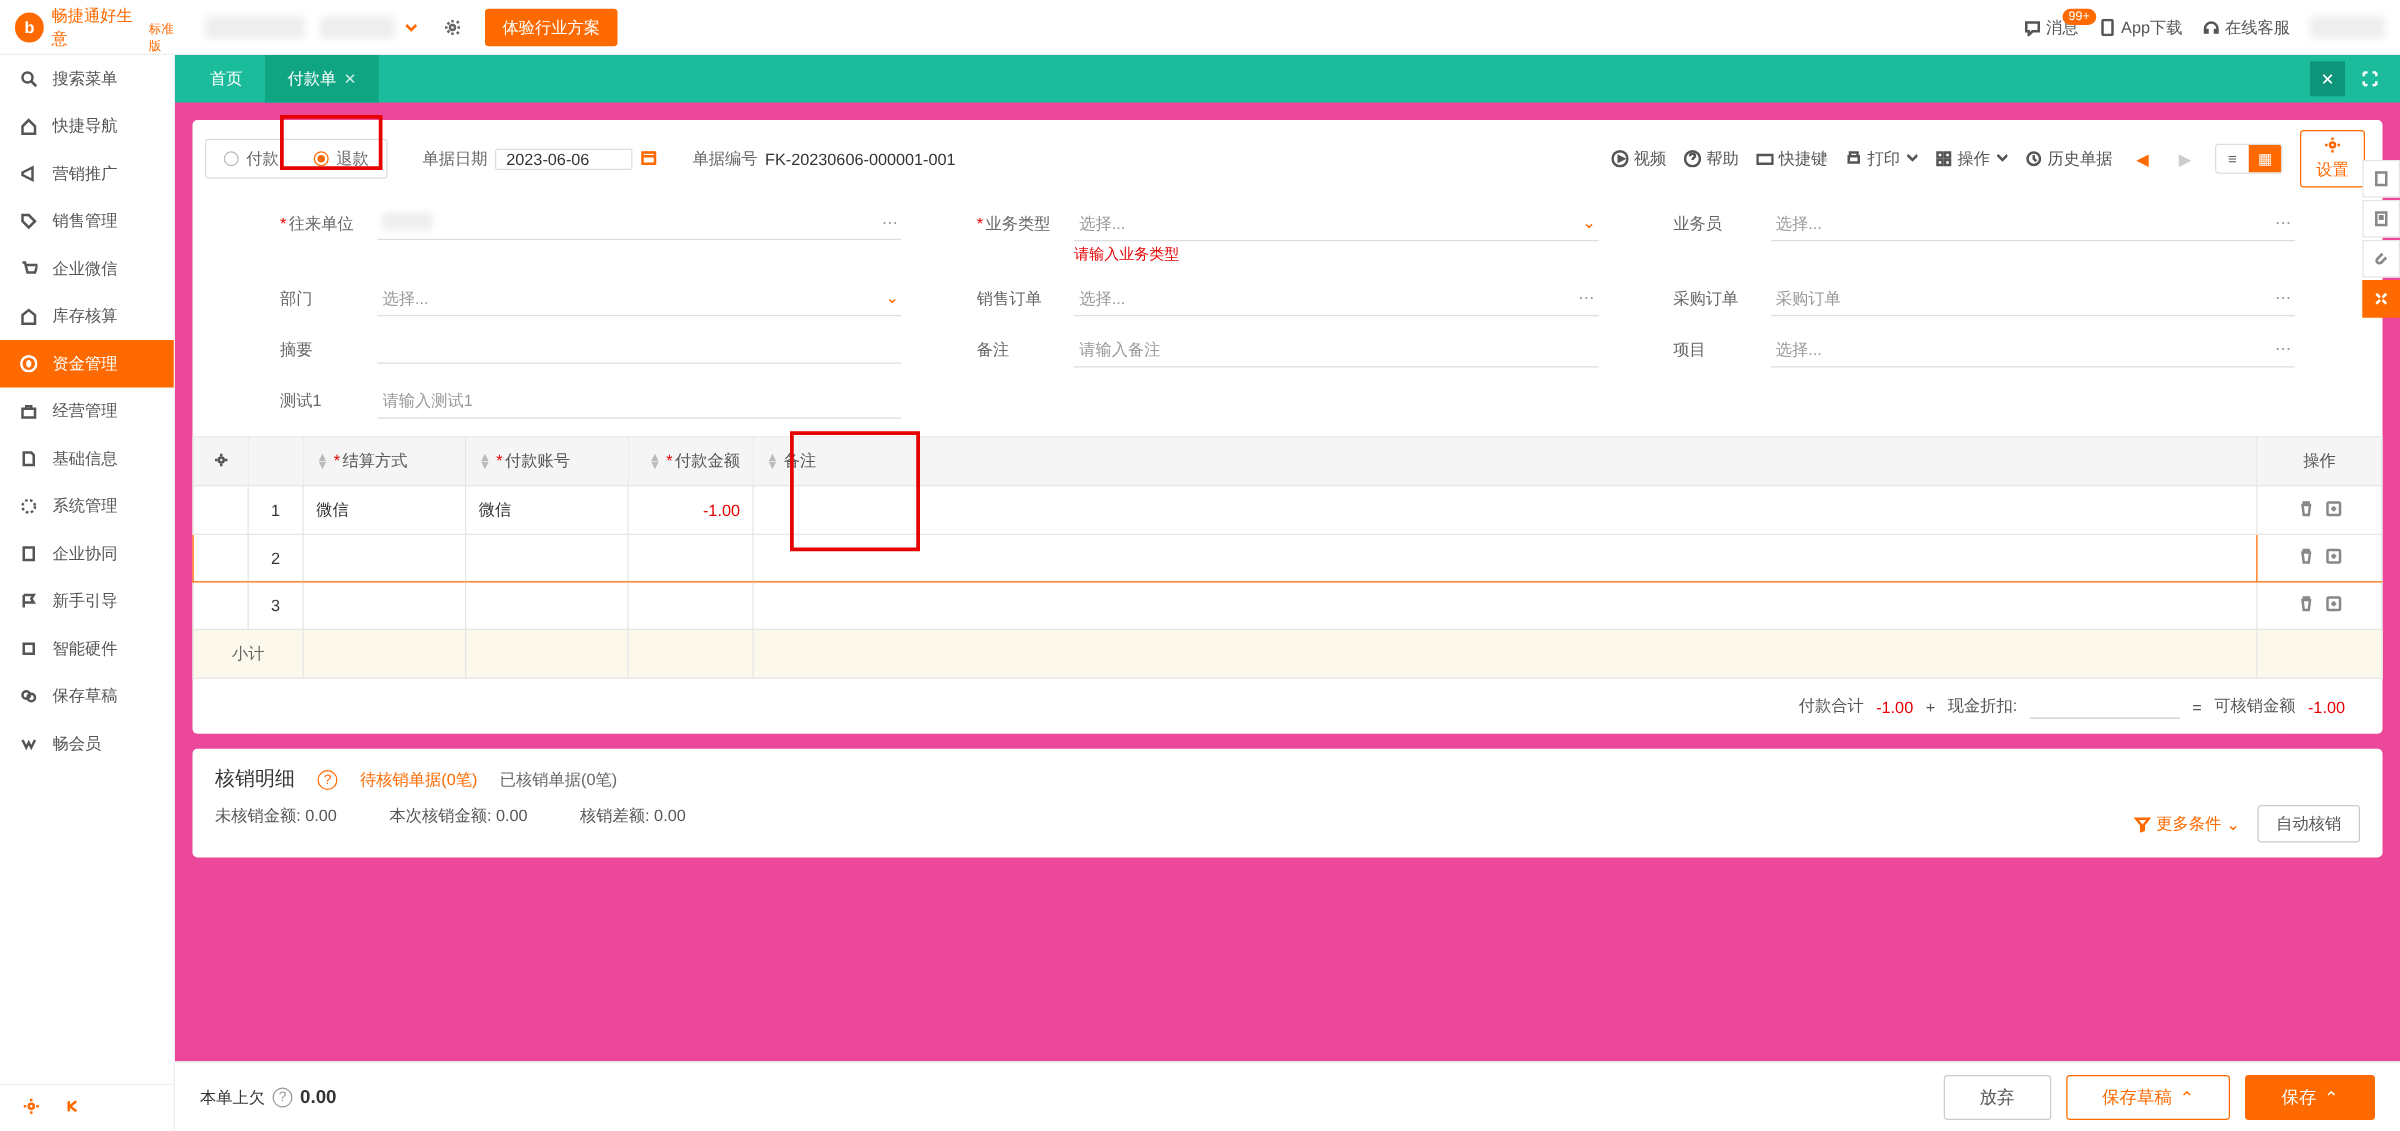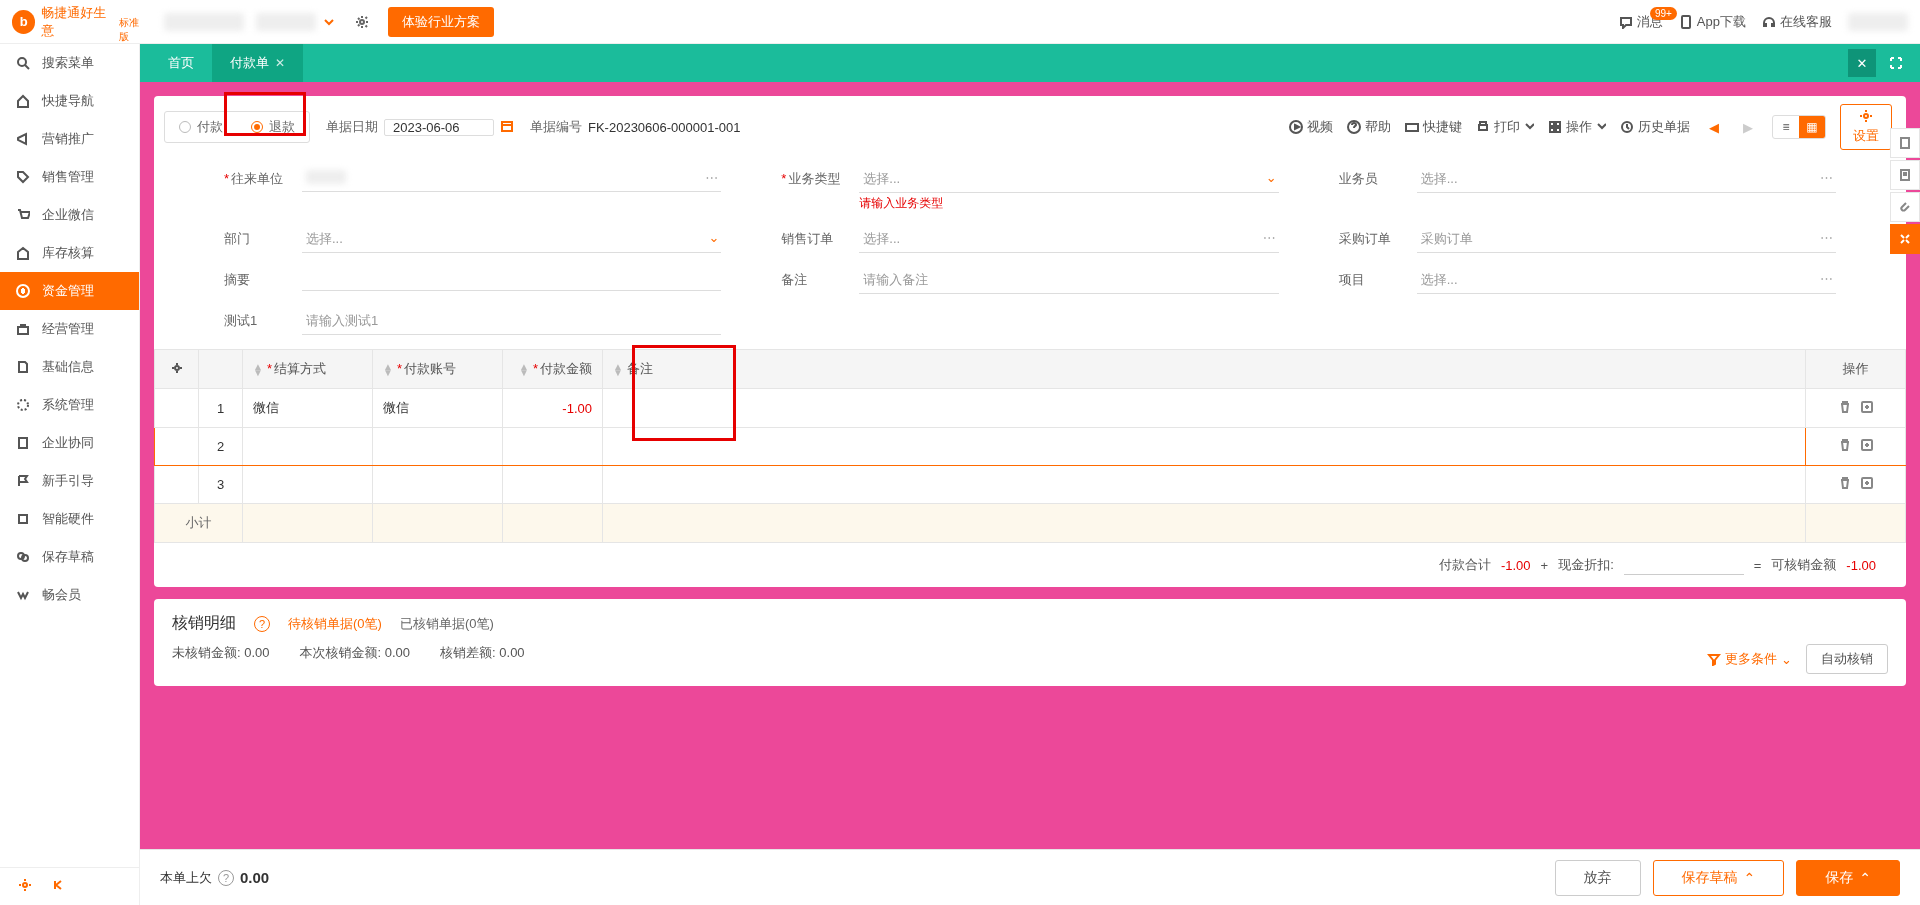--- a/index.html
+++ b/index.html
@@ -36,21 +36,21 @@
 .tab.active { background:#0fa583; }
 .tab .close { margin-left:6px; font-size:12px; opacity:.8;}
 .tabs-right { margin-left:auto; display:flex; align-items:center; gap:6px; padding-right:10px;}
 .tabs-right .tbtn { width:28px; height:28px; display:flex; align-items:center; justify-content:center; color:#fff; cursor:pointer;}
 .tabs-right .tbtn.dark { background:#0e9478; }
 
 .content { flex:1; overflow:auto; padding:14px 14px 70px 14px; display:flex; flex-direction:column; gap:12px;}
 .card { background:#fff; border-radius:4px; }
 
 
-.action-row { display:flex; align-items:center; padding:8px 14px 8px 10px; gap:16px; position:relative;}
+.action-row { display:flex; align-items:center; padding:8px 14px 8px 10px; gap:28px; position:relative;}
 .radio-wrap { display:flex; border:1px solid #ddd; border-radius:3px; overflow:visible; position:relative; }
 .radio-opt { padding:6px 14px; display:flex; align-items:center; gap:6px; font-size:13px; color:#666; cursor:pointer;}
 .radio-dot { width:12px; height:12px; border:1px solid #bbb; border-radius:50%; display:inline-block; position:relative;}
 .radio-opt.sel .radio-dot { border-color:#ff6a00; }
 .radio-opt.sel .radio-dot::after { content:""; position:absolute; inset:2px; background:#ff6a00; border-radius:50%;}
 .hl-box1 { position:absolute; left:70px; top:-4px; width:82px; height:44px; border:3px solid #e60000; z-index:5; pointer-events:none;}
 .meta-item { display:flex; align-items:center; gap:6px; font-size:13px; }
 .meta-item .lbl { color:#666;}
 .date-val { border:1px solid #ddd; padding:0 8px; border-radius:2px; min-width:110px; font-size:13px;}
 .cal-ico { color:#ff6a00;}
@@ -97,21 +97,21 @@
 .summary-row { display:flex; justify-content:flex-end; align-items:center; gap:10px; padding:12px 30px; font-size:13px; color:#555;}
 .summary-row .neg { color:#e60000;}
 .summary-row input { border:none; border-bottom:1px solid #ccc; width:120px; padding:2px 4px; font-size:13px;}
 
 
 .wo-head { display:flex; align-items:center; gap:18px; padding:14px 18px 10px;}
 .wo-title { font-size:16px; color:#333;}
 .wo-help { width:16px; height:16px; border:1px solid #ff6a00; color:#ff6a00; border-radius:50%; display:inline-flex; align-items:center; justify-content:center; font-size:11px;}
 .wo-tab-a { color:#ff6a00; font-size:13px;}
 .wo-tab-b { color:#666; font-size:13px;}
-.wo-stats { display:flex; gap:30px; padding:0 18px 12px; font-size:13px; color:#555;}
+.wo-stats { display:flex; gap:42px; padding:0 18px 12px; font-size:13px; color:#555;}
 .wo-actions { margin-left:auto; display:flex; gap:14px; align-items:center;}
 .more-cond { color:#ff6a00; display:flex; align-items:center; gap:4px; cursor:pointer; font-size:13px;}
 .btn-outline { border:1px solid #ccc; background:#fff; padding:5px 14px; border-radius:3px; cursor:pointer; font-size:13px; color:#555;}
 
 
 .footer-bar { position:absolute; bottom:0; left:140px; right:0; height:56px; background:#fff; border-top:1px solid #e5e5e5; display:flex; align-items:center; padding:0 20px; gap:12px; z-index:10;}
 .owe { display:flex; align-items:center; gap:6px; font-size:13px;}
 .owe b { font-size:15px;}
 .footer-bar .btns { margin-left:auto; display:flex; gap:12px;}
 .btn-big { padding:8px 28px; font-size:14px; border-radius:3px; cursor:pointer; display:flex; align-items:center; gap:6px;}

